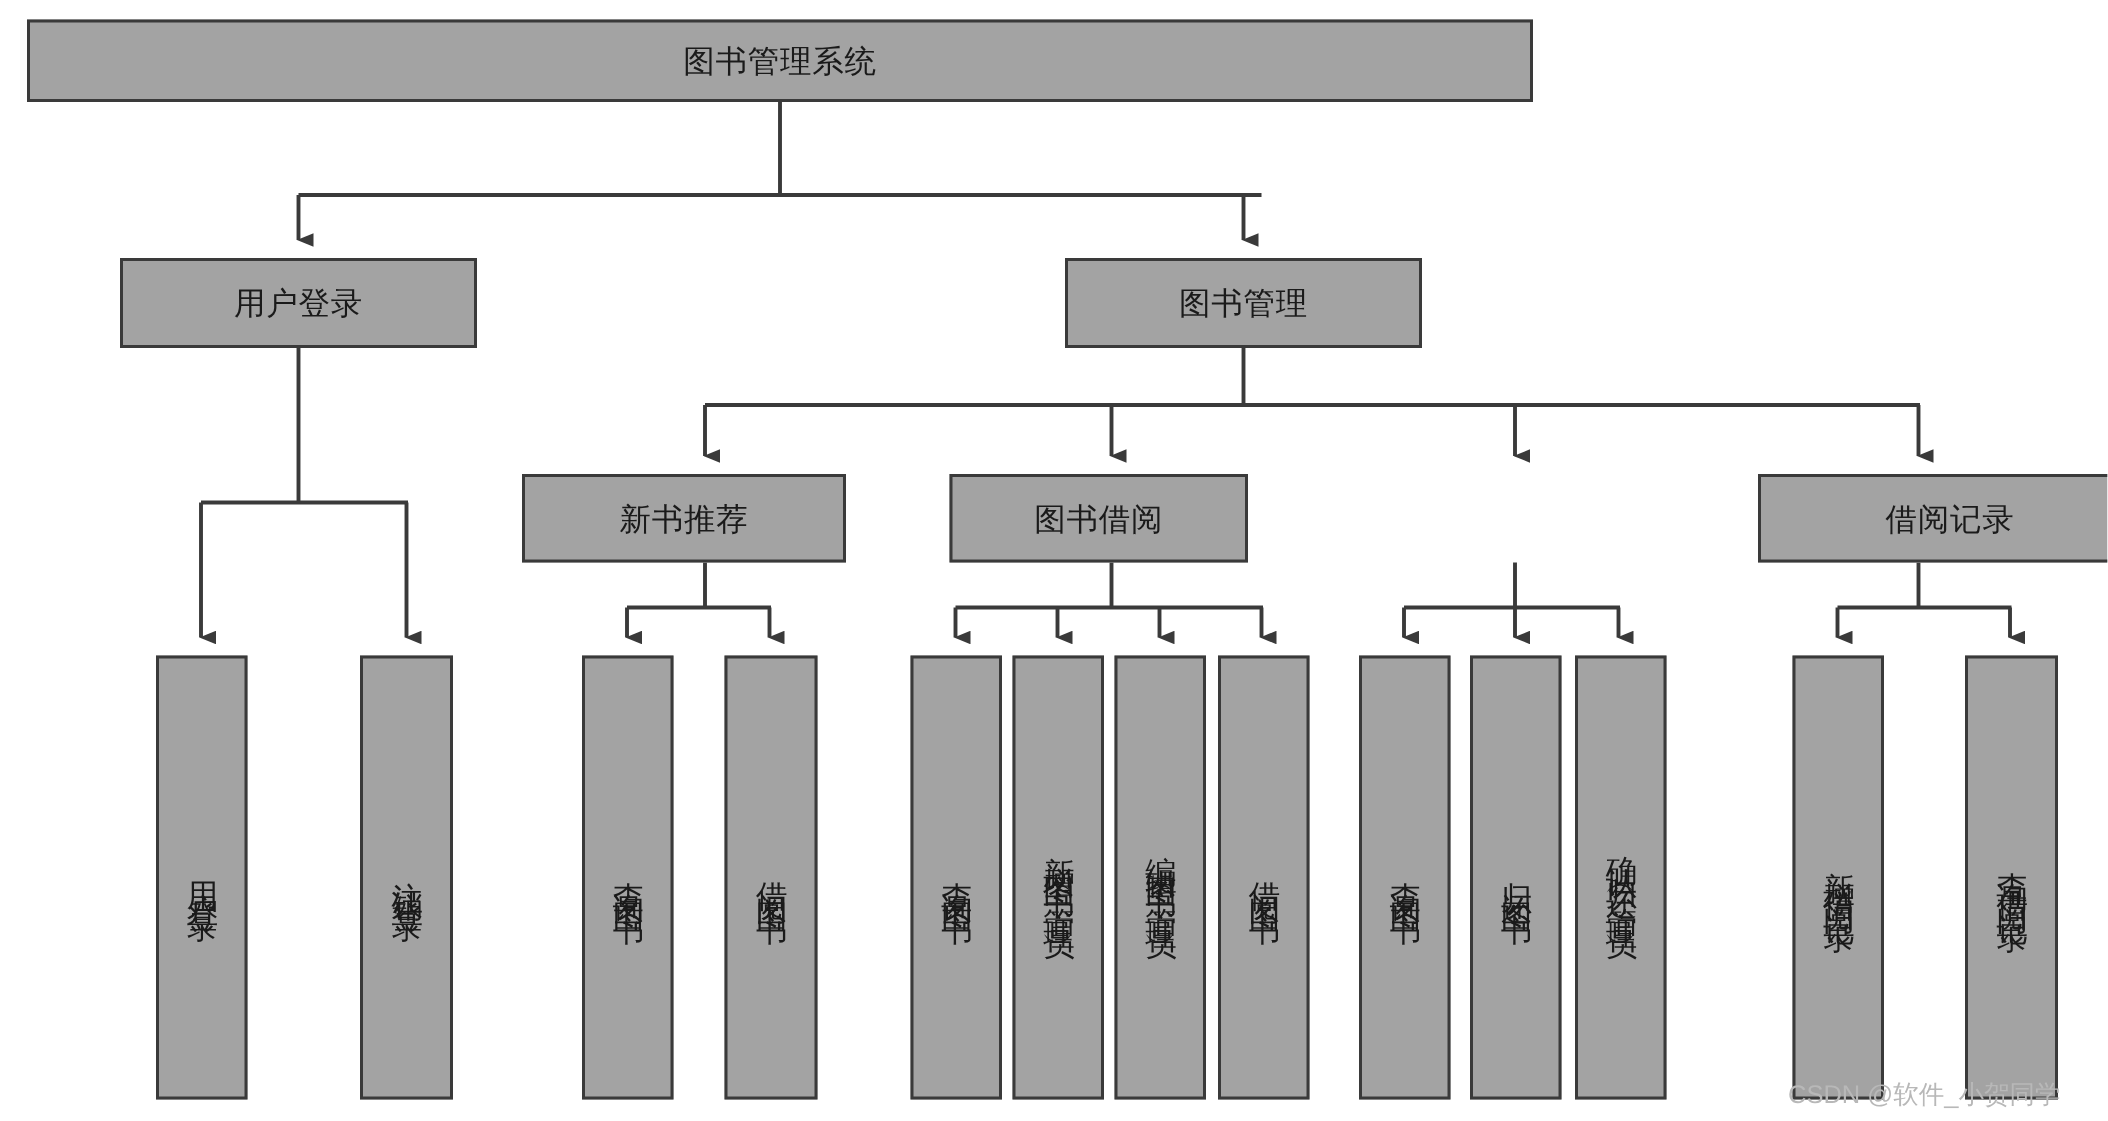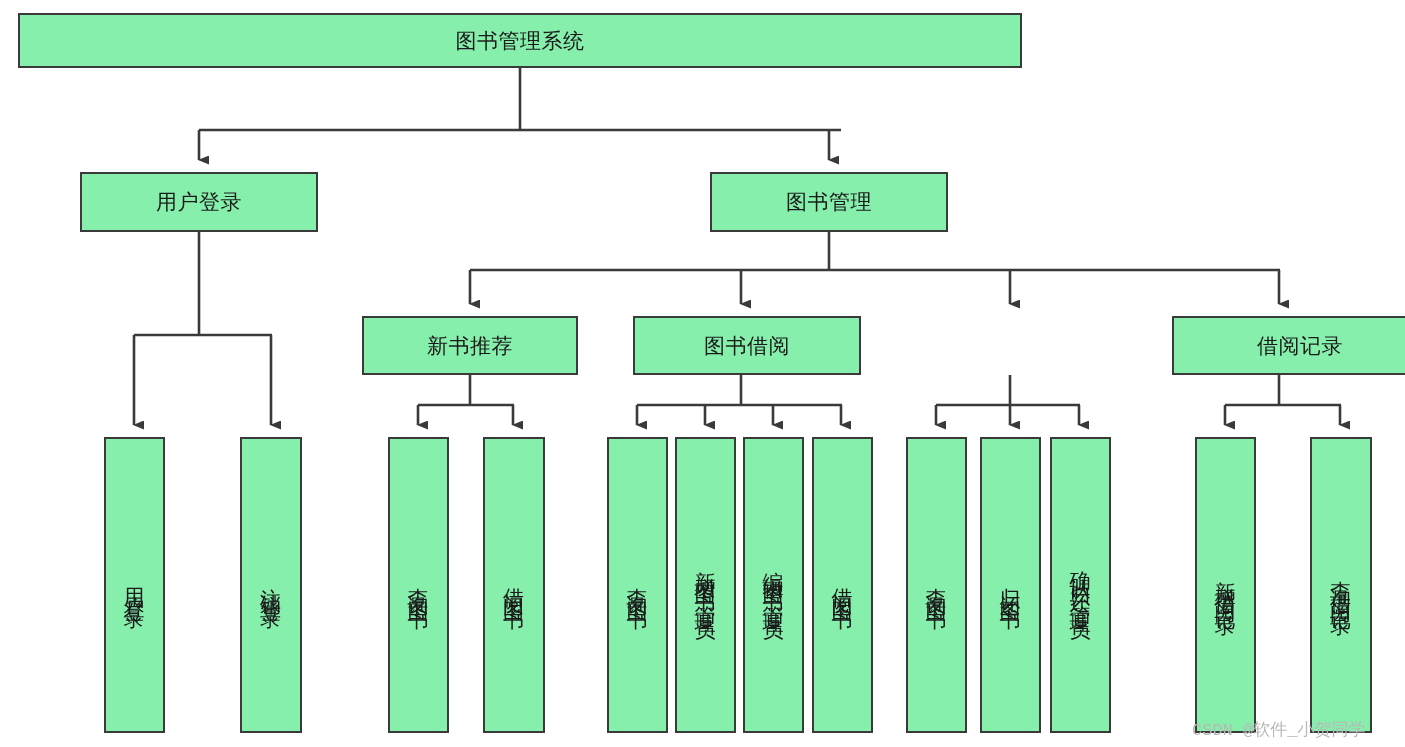--- a/index.html
+++ b/index.html
@@ -22,21 +22,21 @@
     position: absolute;
     left: 0;
     top: 0;
     width: 1405px;
     height: 747px;
     pointer-events: none;
   }
   .node {
     position: absolute;
     box-sizing: border-box;
-    background: #86efac;
+    background: #a3a3a3;
     border: 2px solid #3a3a3a;
     display: flex;
     align-items: center;
     justify-content: center;
     color: #1a1a1a;
     z-index: 2;
   }
   .node.h {
     font-size: 21px;
     letter-spacing: 0.5px;
@@ -55,21 +55,21 @@
   .node .hlabel {
     white-space: nowrap;
     display: block;
   }
   .watermark {
     position: absolute;
     color: #b8b8b8;
     font-size: 17px;
     white-space: nowrap;
     z-index: 5;
-    font-family: Liberation Mono, monospace;
+    font-family: Liberation Sans, sans-serif;
   }
 </style>
 </head>
 <body>
 
 <div id="diagram-root">
 
   <svg class="edge-layer" viewBox="0 0 1405 747" xmlns="http://www.w3.org/2000/svg">
     <defs>
       <marker id="arrowhead" markerWidth="9" markerHeight="11" refX="4.5" refY="10" orient="auto" markerUnits="userSpaceOnUse">
@@ -136,24 +136,24 @@
     <span class="hlabel">图书管理系统</span>
   </div>
 
   <div class="node h" style="left: 80px; top: 172px; width: 238px; height: 60px;">
     <span class="hlabel">用户登录</span>
   </div>
   <div class="node h" style="left: 710px; top: 172px; width: 238px; height: 60px; text-align: center;">
     <span class="hlabel">图书管理</span>
   </div>
 
-  <div class="node h" style="left: 362px; top: 316px; width: 216px; height: 59px; justify-content: center;">
+  <div class="node h" style="left: 348px; top: 316px; width: 216px; height: 59px; justify-content: center;">
     <span class="hlabel">新书推荐</span>
   </div>
-  <div class="node h" style="left: 633px; top: 316px; width: 228px; height: 59px;">
+  <div class="node h" style="left: 633px; top: 316px; width: 199px; height: 59px;">
     <span class="hlabel">图书借阅</span>
   </div>
   <div class="node h" style="left: 1172px; top: 316px; width: 256px; height: 59px;">
     <span class="hlabel">借阅记录</span>
   </div>
 
   <div class="node v" style="left: 104px; top: 437px; width: 61px; height: 296px;">
     <span class="vlabel" style="font-size: 21px; letter-spacing: 7px;">用户登录</span>
   </div>
   <div class="node v" style="left: 240px; top: 437px; width: 62px; height: 296px;">

